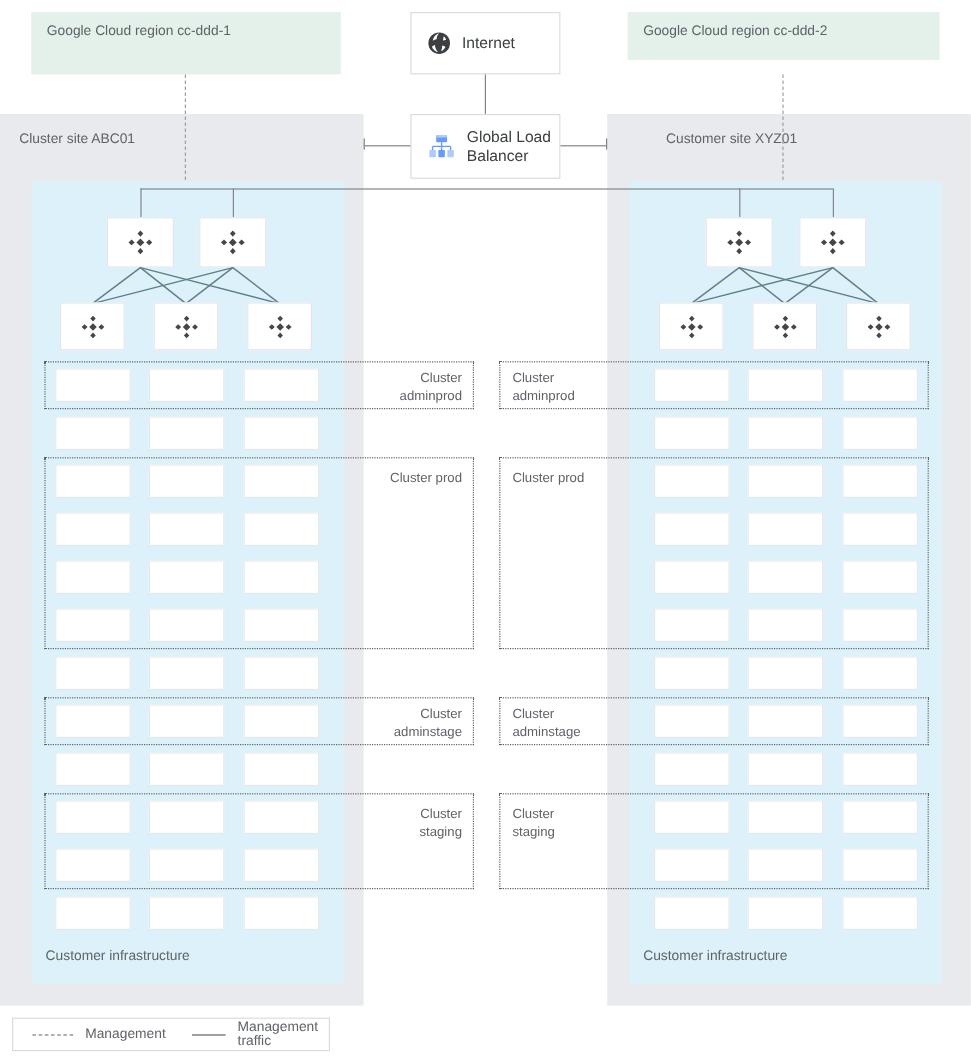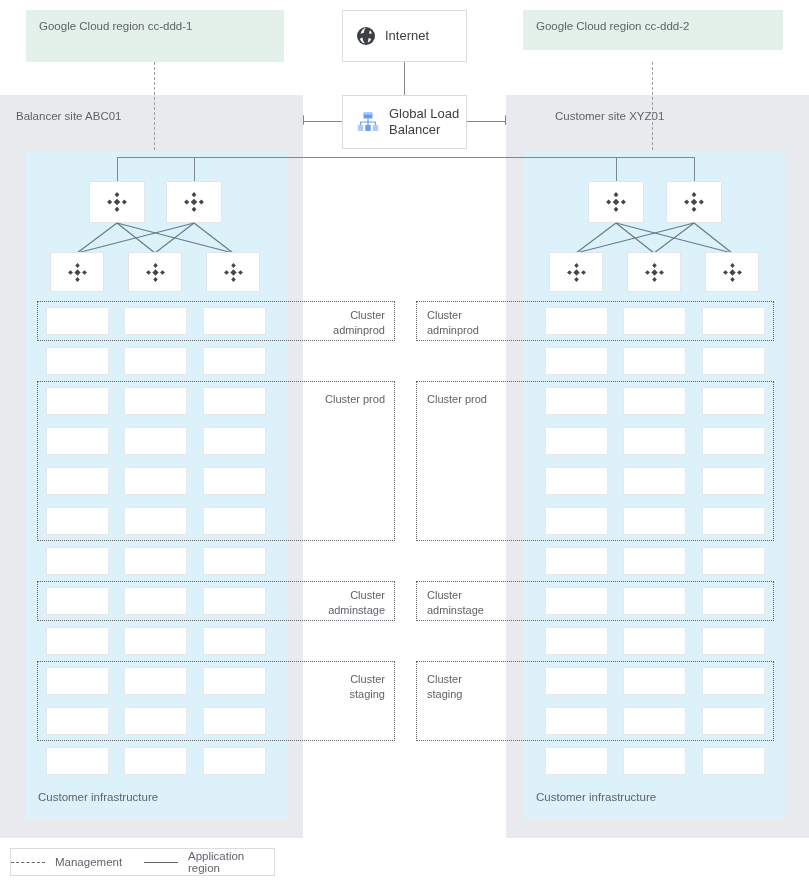--- a/index.html
+++ b/index.html
@@ -133,21 +133,21 @@
 <div class="abs" style="left:296px;top:115px;width:0;height:0;
             border-top:5px solid transparent;border-bottom:5px solid transparent;
             border-right:8px solid #80868b;"></div>
 
 <div class="abs hline" style="left:467px;top:121px;width:44px;"></div>
 <div class="abs" style="left:505px;top:115px;width:0;height:0;
             border-top:5px solid transparent;border-bottom:5px solid transparent;
             border-left:8px solid #80868b;"></div>
 
 <div class="abs site-band" style="left:0px;top:95px;width:303px;height:743px;"></div>
-<div class="abs site-label" style="left:16px;top:110px;">Balancer site ABC01</div>
+<div class="abs site-label" style="left:16px;top:110px;">Cluster site ABC01</div>
 
 <div class="abs site-band" style="left:506px;top:95px;width:303px;height:743px;"></div>
 <div class="abs site-label" style="left:515px;top:110px;margin-left:40px;">Customer site XYZ01</div>
 
 <div class="abs dashv" style="left:154px;top:62px;height:98px;"></div>
 <div class="abs dashv" style="left:652px;top:62px;height:98px;"></div>
 
 <div class="abs infra" style="left:26px;top:151px;width:261px;height:669px;"></div>
 <div class="abs infra-label" style="left:38px;top:791px;">Customer infrastructure</div>
 
@@ -377,22 +377,22 @@
     <div class="abs wbox" style="left: 623px; top: 667px; width: 63px; height: 28px;"></div>
     <div class="abs wbox" style="left: 702px; top: 667px; width: 63px; height: 28px;"></div>
     <div class="abs wbox" style="left: 545px; top: 707px; width: 63px; height: 28px;"></div>
     <div class="abs wbox" style="left: 623px; top: 707px; width: 63px; height: 28px;"></div>
     <div class="abs wbox" style="left: 702px; top: 707px; width: 63px; height: 28px;"></div>
     <div class="abs wbox" style="left: 545px; top: 747px; width: 63px; height: 28px;"></div>
     <div class="abs wbox" style="left: 623px; top: 747px; width: 63px; height: 28px;"></div>
     <div class="abs wbox" style="left: 702px; top: 747px; width: 63px; height: 28px;"></div>
   </div>
 
-<div class="legend" style="left:10px;top:848px;width:265px;height:28px;gap:22px;">
+<div class="legend" style="left:10px;top:848px;width:265px;height:28px;padding-left:16px;gap:22px;">
   <span class="legend-item">
     <span class="dash-sample"></span>
     <span>Management</span>
   </span>
   <span class="legend-item">
     <span class="solid-sample"></span>
-    <span>Application region</span>
+    <span>Management traffic</span>
   </span>
 </div>
 
 </body></html>

